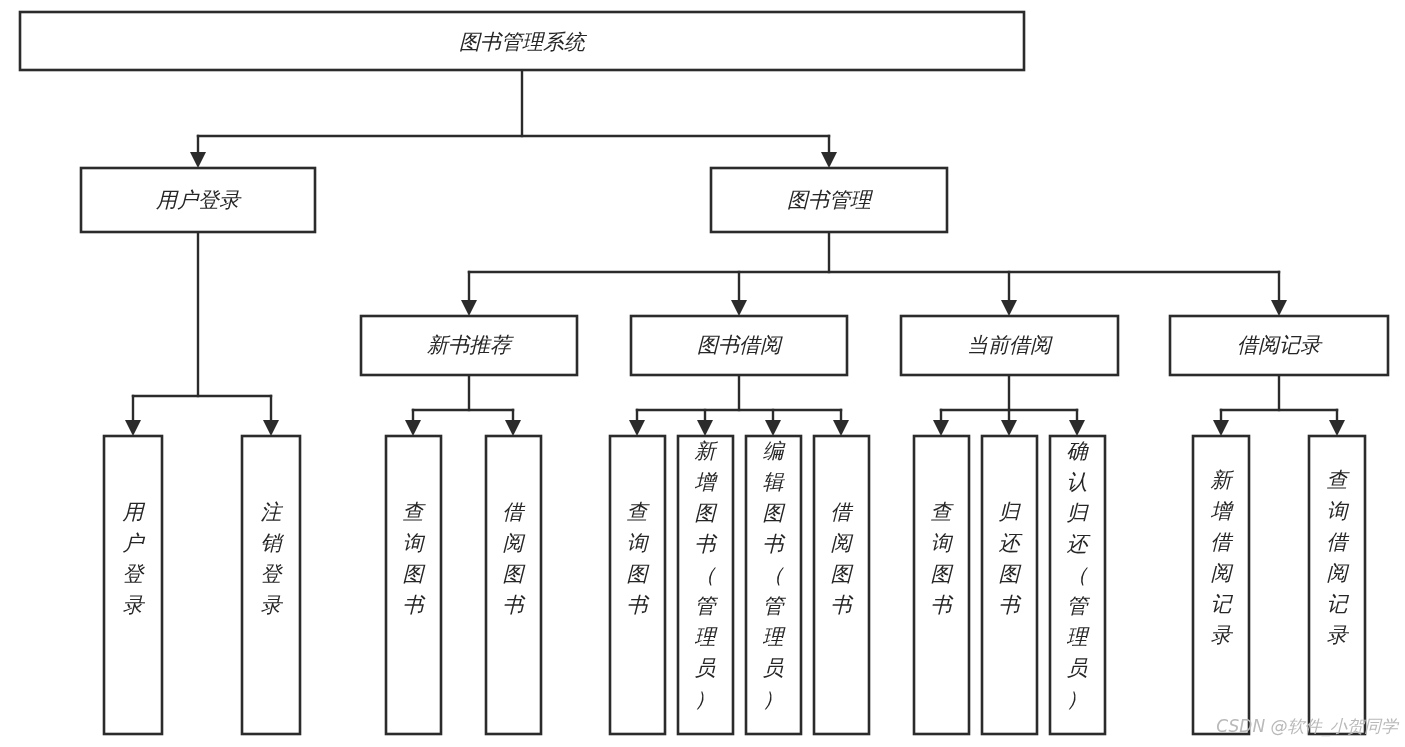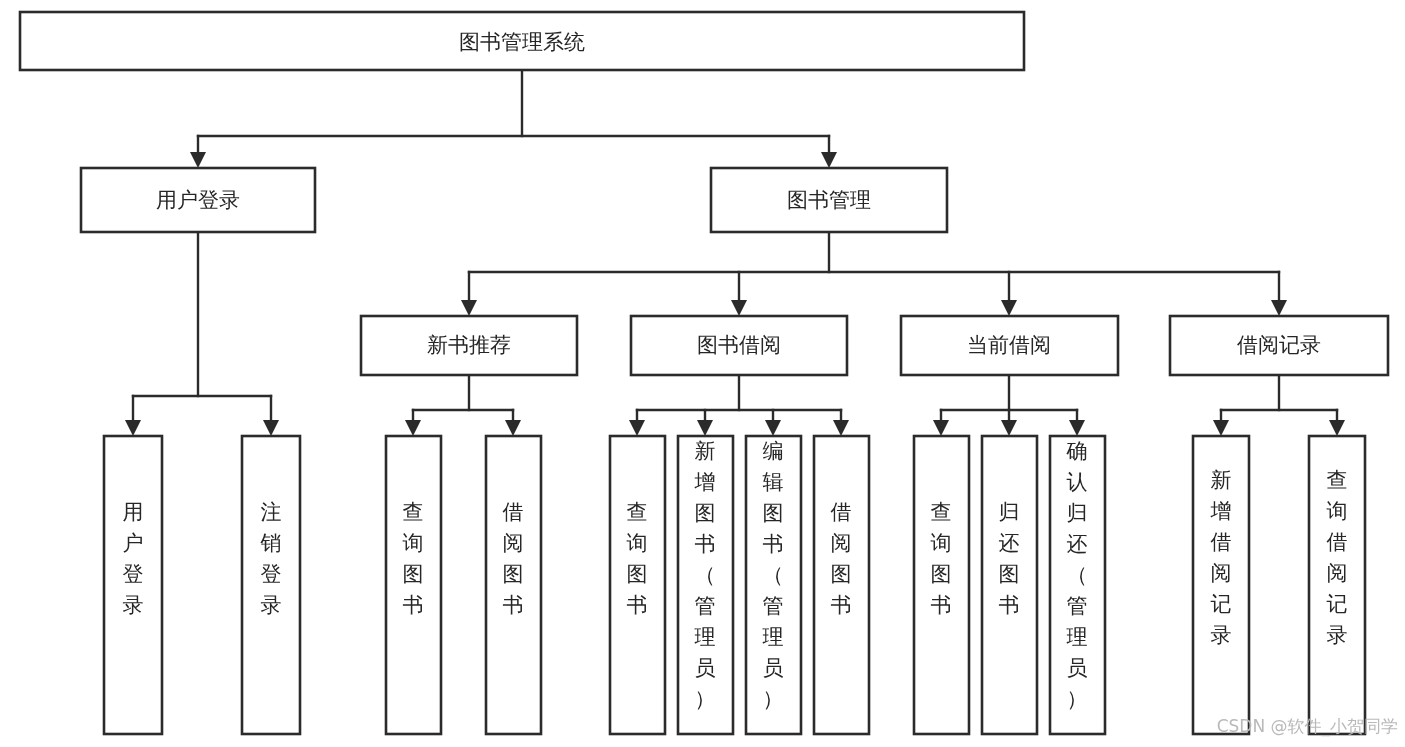--- a/index.html
+++ b/index.html
@@ -11,20 +11,21 @@
     width: 1405px;
     height: 747px;
     overflow: hidden;
     font-family: "DejaVu Sans", "Liberation Sans", sans-serif;
   }
   #diagram-root {
     position: relative;
     width: 1405px;
     height: 526px;
     background: #ffffff;
+    font-style: italic;
   }
   svg.flow {
     position: absolute;
     left: 0;
     top: 0;
     width: 1405px;
     height: 747px;
   }
   .node-box {
     fill: #ffffff;

